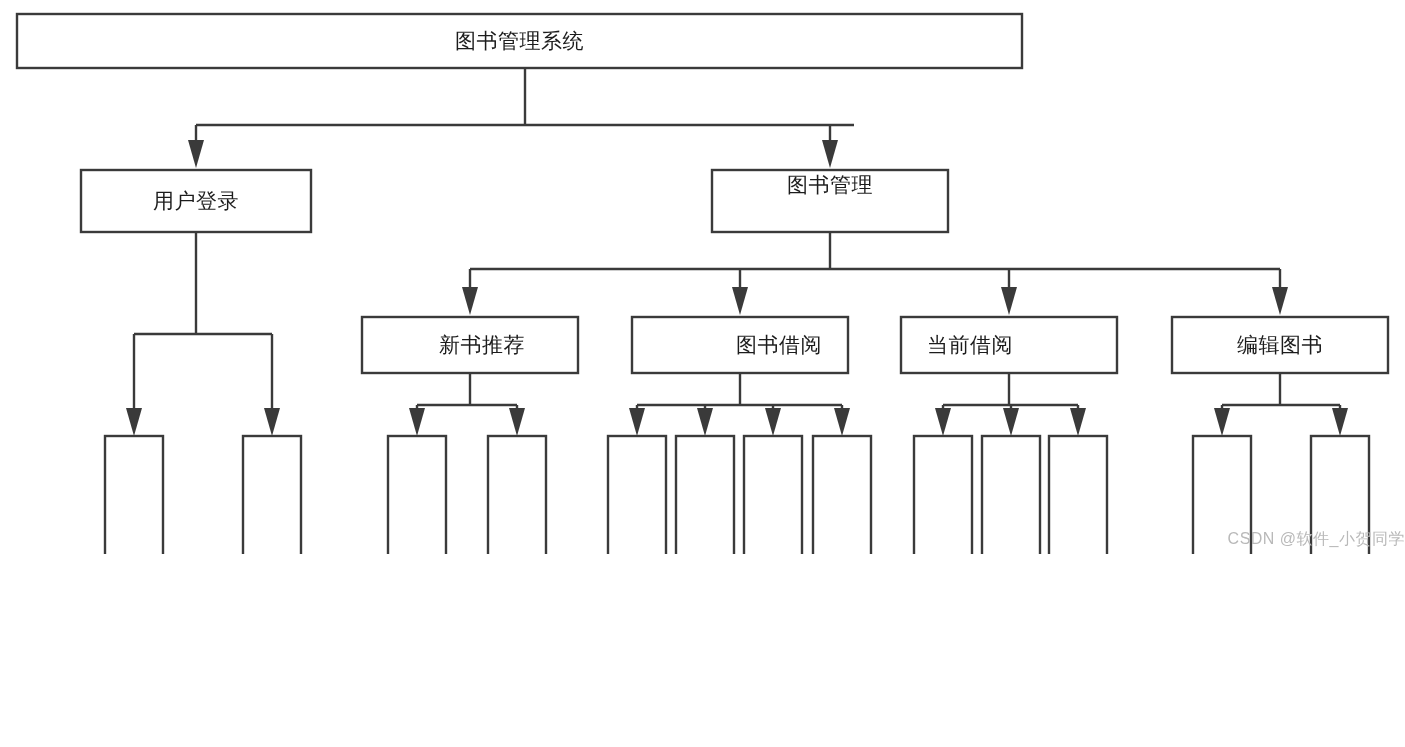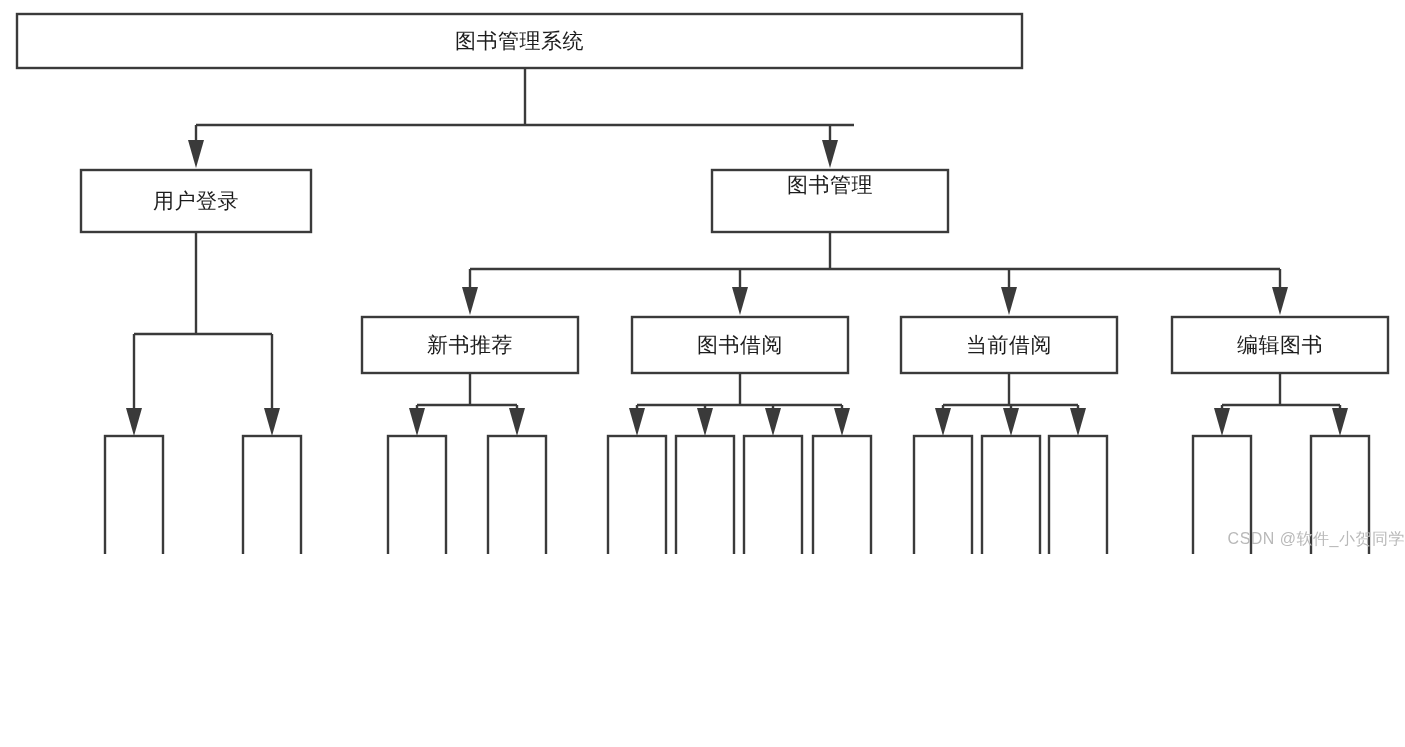--- a/index.html
+++ b/index.html
@@ -182,23 +182,23 @@
 
     <rect class="nodebox" x="1193" y="436" width="58" height="298"></rect>
     <rect class="nodebox" x="1311" y="436" width="58" height="298"></rect>
   </svg>
 
   <div class="h-label" style="left:17px; top:14px; width:1005px; height:54px;">图书管理系统</div>
 
   <div class="h-label" style="left:81px; top:170px; width:230px; height:62px;">用户登录</div>
   <div class="h-label" style="left:712px; top:154px; width:236px; height:62px;">图书管理</div>
 
-  <div class="h-label" style="left:362px; top:317px; width:216px; height:56px;">新书推荐</div>
-  <div class="h-label" style="left:632px; top:317px; width:216px; height:56px;">图书借阅</div>
-  <div class="h-label" style="left:901px; top:317px; width:216px; height:56px;">当前借阅</div>
+  <div class="h-label" style="left:362px; top:317px; width:216px; height:56px;padding-left:12px;">新书推荐</div>
+  <div class="h-label" style="left:632px; top:317px; width:216px; height:56px;padding-left:39px;">图书借阅</div>
+  <div class="h-label" style="left:862px; top:317px; width:216px; height:56px;">当前借阅</div>
   <div class="h-label" style="left:1172px; top:317px; width:216px; height:56px;">编辑图书</div>
 
   <div class="v-label" style="left:105px; top:523px; width:58px; height:211px;">用户登录</div>
   <div class="v-label" style="left:243px; top:523px; width:58px; height:211px;">注销登录</div>
 
   <div class="v-label" style="left:388px; top:508px; width:58px; height:226px;">查询图书</div>
   <div class="v-label" style="left:488px; top:508px; width:58px; height:226px;">借阅图书</div>
 
   <div class="v-label" style="left:608px; top:508px; width:58px; height:226px;">查询图书</div>
   <div class="v-label" style="left:676px; top:443px; width:58px; height:291px;">新增图书（管理员）</div>

